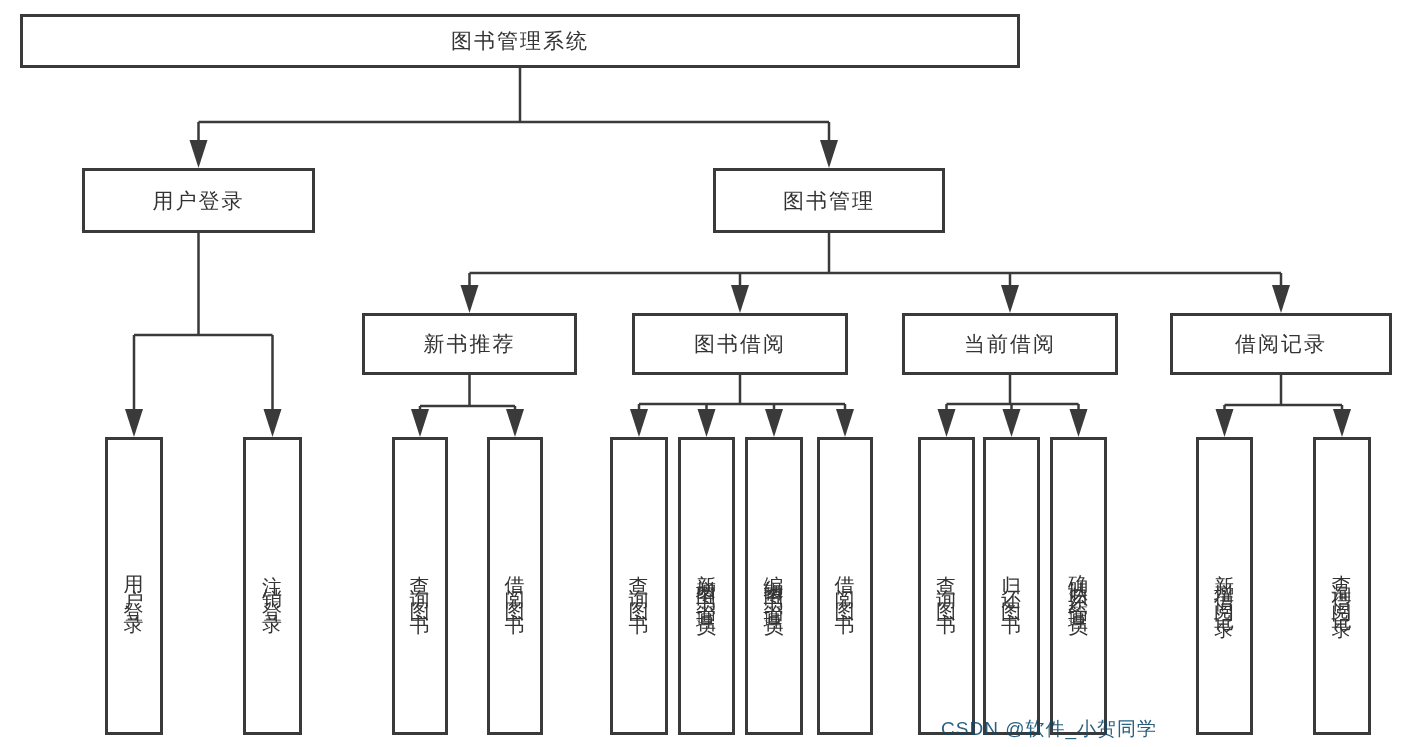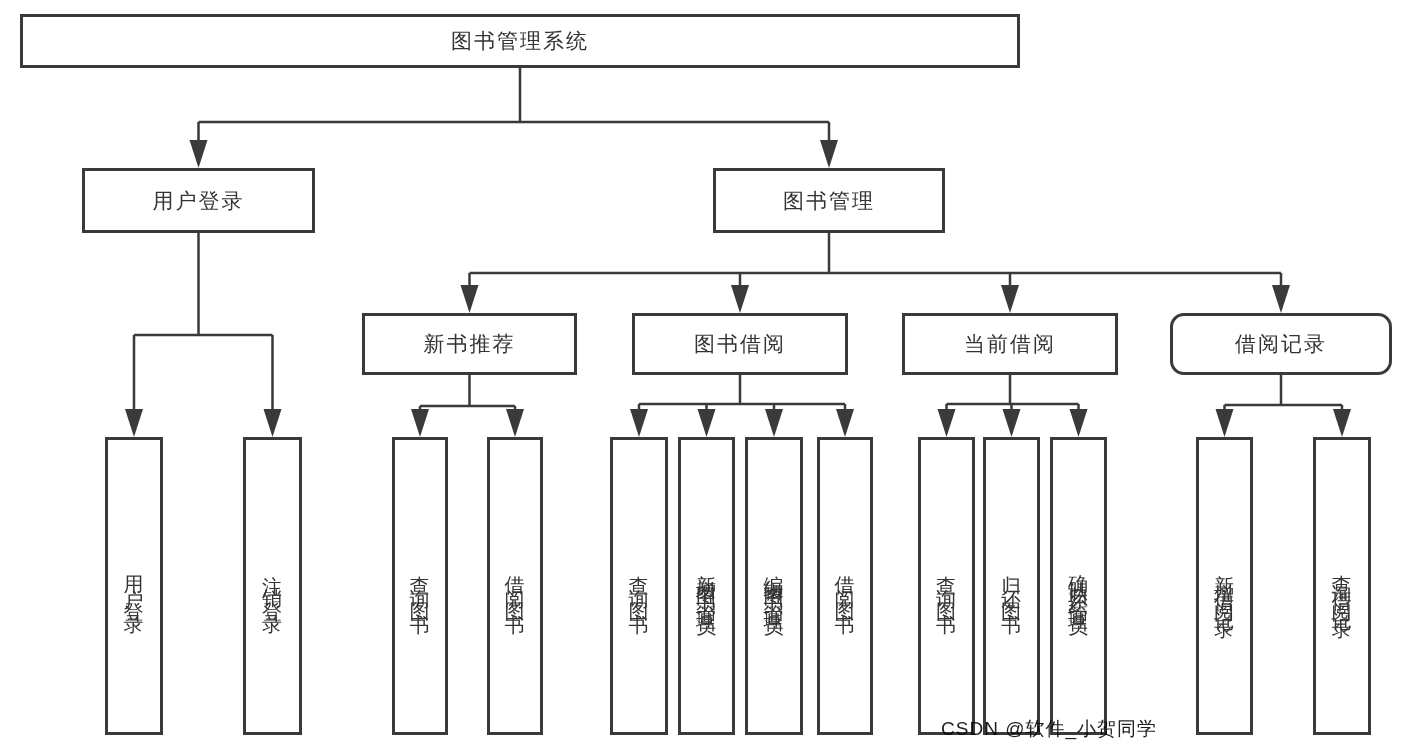--- a/index.html
+++ b/index.html
@@ -26,38 +26,38 @@
   .sp6{letter-spacing:9px;}
   .sp10{letter-spacing:6px;}
   
   .n-root{left:20px;top:14px;width:1000px;height:54px;}
   .n-user-login{left:82px;top:168px;width:233px;height:65px;}
   .n-book-mgmt{left:713px;top:168px;width:232px;height:65px;}
   .n-l3{top:313px;height:62px;}
   .n-new-book{left:362px;width:215px;}
   .n-borrow{left:632px;width:216px;}
   .n-current{left:902px;width:216px;}
-  .n-records{left:1170px;width:222px;border-radius:14px;}
+  .n-records{left:1170px;width:222px;}
   .leaf{top:437px;height:298px;}
   .lf1{left:105px;width:58px;}
   .lf2{left:243px;width:59px;}
   .lf3{left:392px;width:56px;}
   .lf4{left:487px;width:56px;}
   .lf5{left:610px;width:58px;}
   .lf6{left:678px;width:57px;}
   .lf7{left:745px;width:58px;}
   .lf8{left:817px;width:56px;}
   .lf9{left:918px;width:57px;}
   .lf10{left:983px;width:57px;}
   .lf11{left:1050px;width:57px;}
   .lf12{left:1196px;width:57px;}
   .lf13{left:1313px;width:58px;}
   .watermark{
     position:absolute;right:4px;top:716px;z-index:3;
-    font-size:19px;color:#000000;opacity:.88;letter-spacing:1px;
+    font-size:19px;color:#0c4a6e;opacity:.88;letter-spacing:1px;
     white-space:nowrap;
   }
 </style>
 </head>
 <body>
 
 <div class="stage">
 
   <svg class="connectors" width="1405" height="747" viewBox="0 0 1405 747">
     <g stroke="#3a3a3a" stroke-width="2.5" fill="none">

